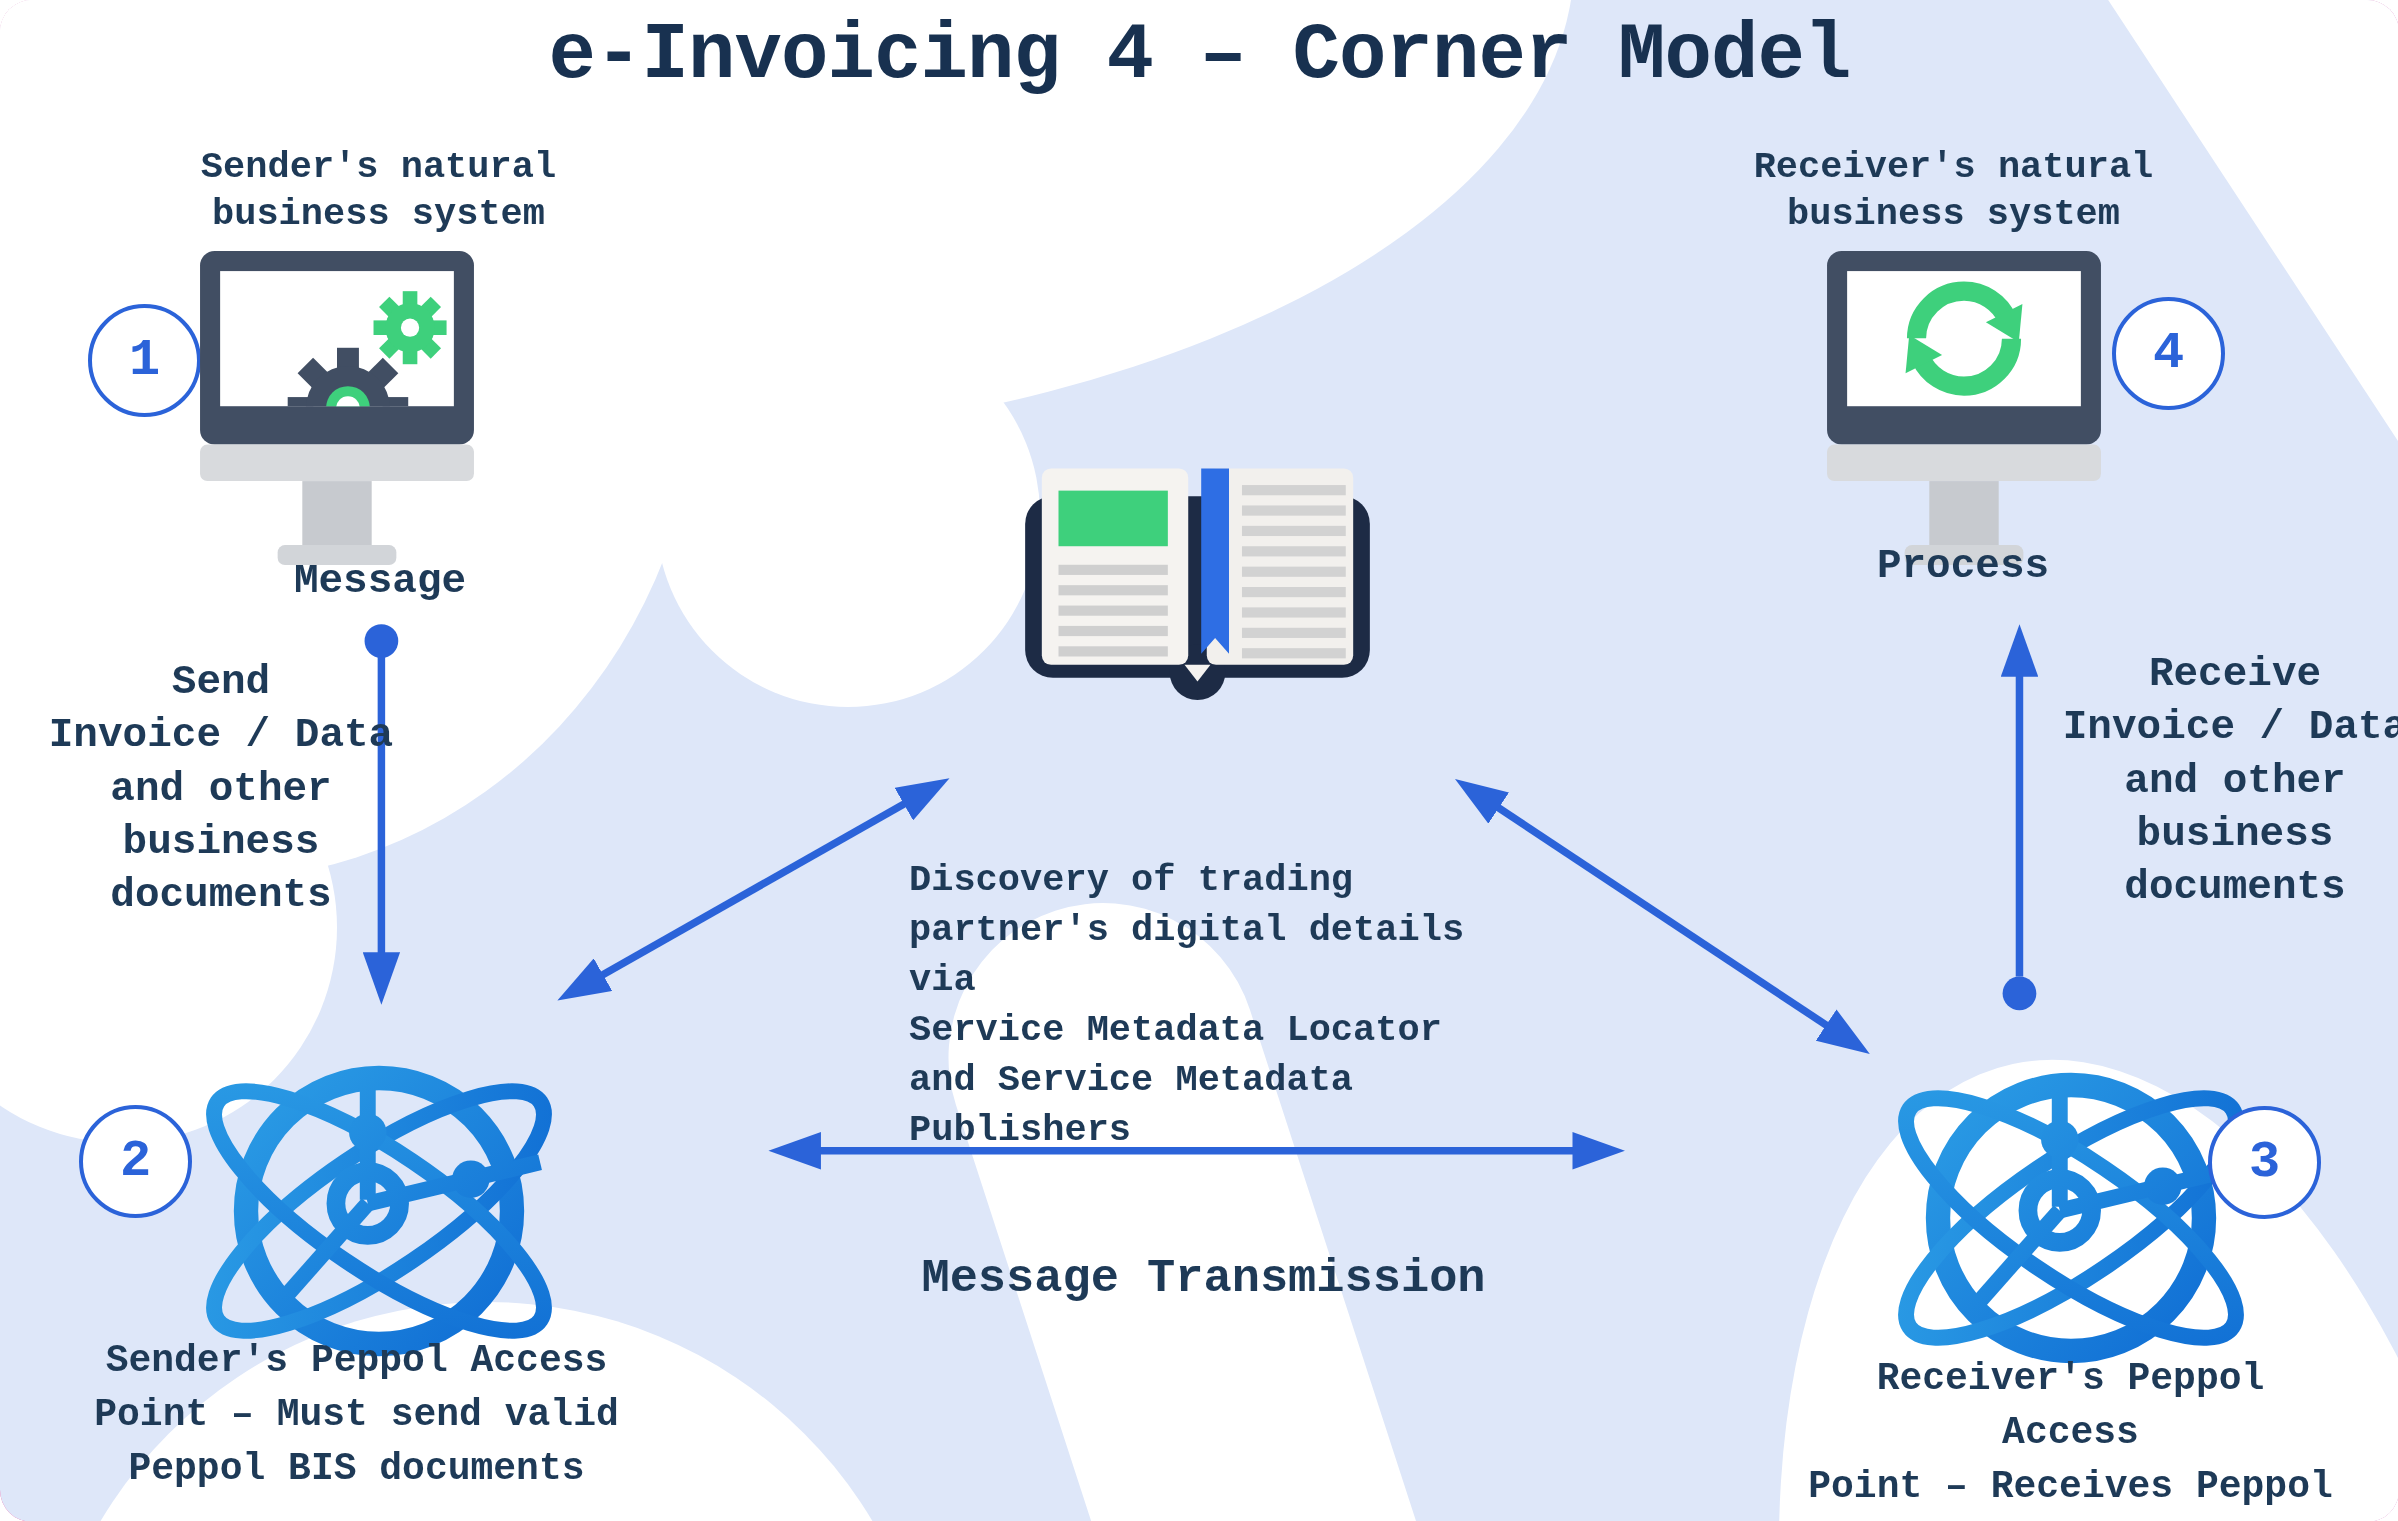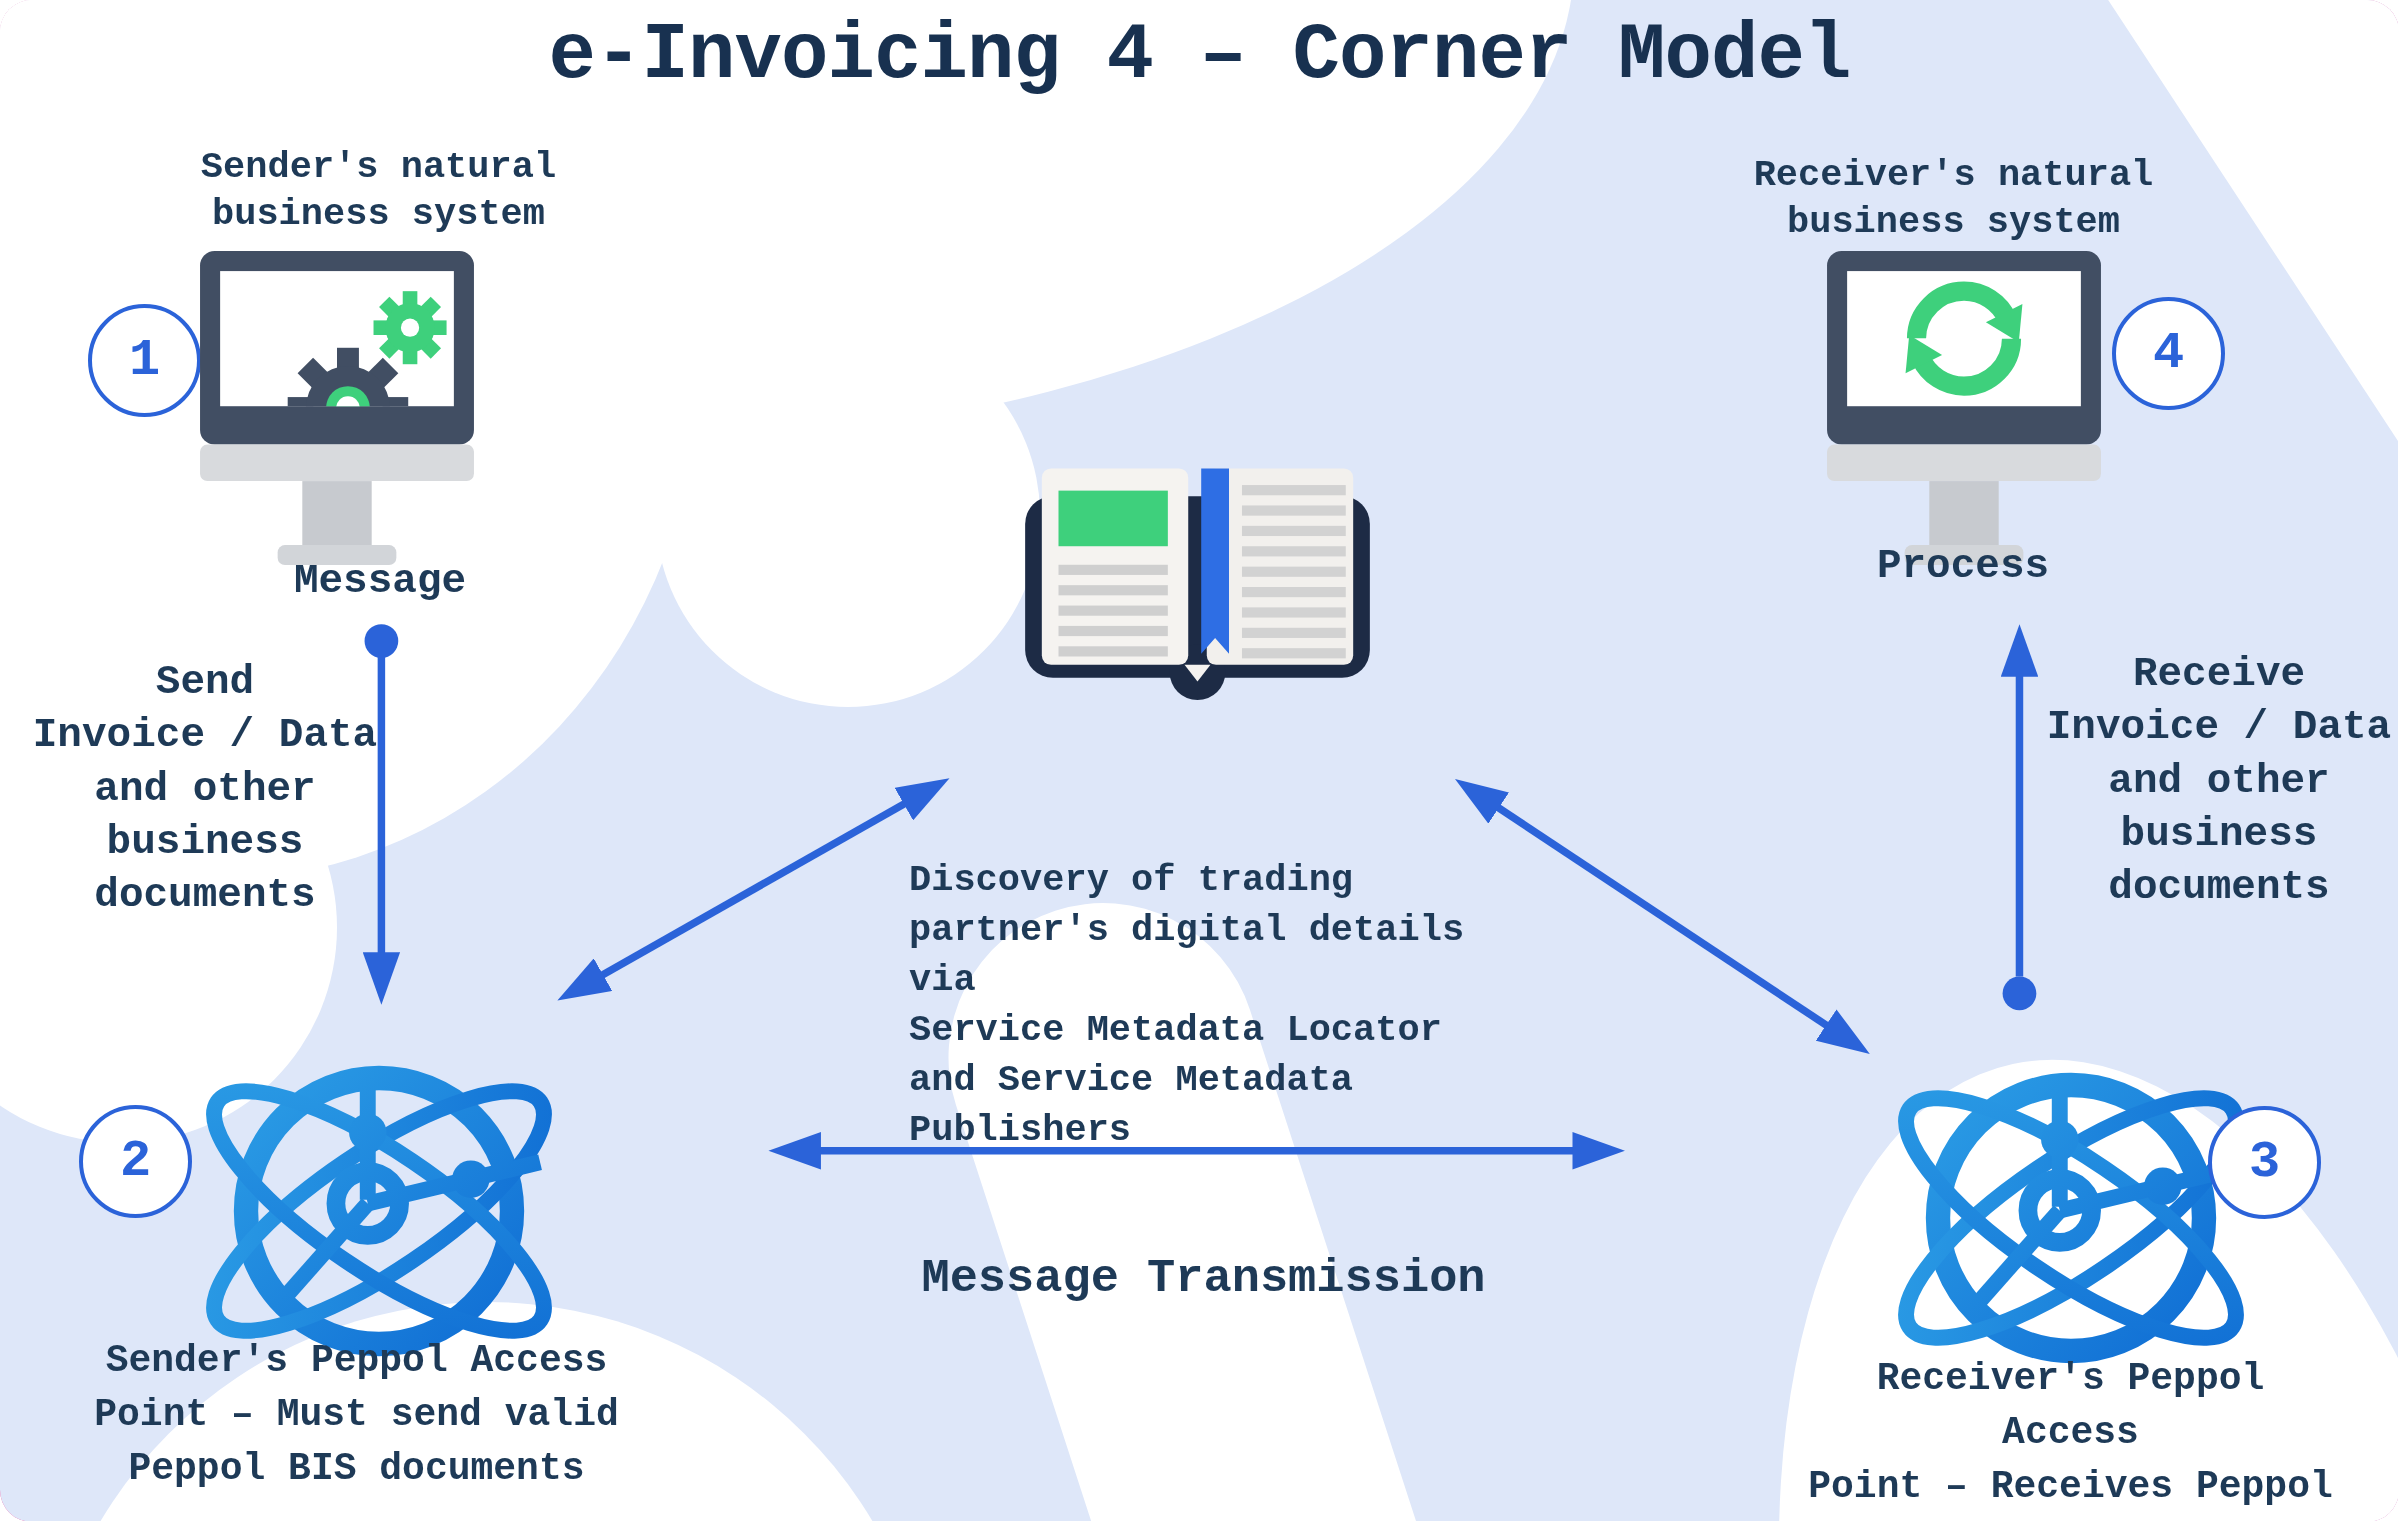--- a/index.html
+++ b/index.html
@@ -15,25 +15,25 @@
   .bgE{left:1031px;top:890px;width:309px;height:843px;border-radius:155px;transform:rotate(-18deg);}
   .bgF{left:37px;top:1302px;width:899px;height:899px;border-radius:50%;}
   .bgG{left:1799px;top:1049px;width:712px;height:1368px;border-radius:50%;transform:rotate(-12deg);}
   .bgH{left:2061px;top:0;width:337px;height:450px;clip-path:polygon(14% 0,100% 0,100% 98%);}
   
   .pre{white-space:pre-line;}
   .page-title{position:absolute;left:0;top:13px;width:2399px;text-align:center;
               font-size:79px;line-height:1.1;font-weight:800;letter-spacing:-0.9px;color:#183150;}
   .corner-label{position:absolute;width:525px;text-align:center;font-size:37px;line-height:1.27;font-weight:600;}
   .lbl1{left:116px;top:144px;}
-  .lbl4{left:1691px;top:152px;}
+  .lbl4{left:1691px;top:144px;}
   .mini-caption{position:absolute;width:300px;text-align:center;font-size:41px;font-weight:600;}
   .cap-prepare{left:230px;top:558px;}
   .cap-process{left:1813px;top:543px;}
-  .side-text{position:absolute;width:410px;text-align:center;font-size:41px;line-height:1.3;font-weight:800;}
+  .side-text{position:absolute;width:410px;text-align:center;font-size:41px;line-height:1.3;font-weight:800;padding-left:16px;}
   .send{left:0;top:656px;}
   .receive{left:2014px;top:648px;}
   .discovery{position:absolute;left:909px;top:856px;width:618px;text-align:left;
              font-size:37px;line-height:1.35;font-weight:600;}
   .transmission{position:absolute;left:871px;top:1252px;width:665px;text-align:center;
                 font-size:47px;font-weight:800;}
   .ap-caption{position:absolute;width:525px;text-align:center;font-size:38px;line-height:1.42;font-weight:600;}
   .cap2{left:94px;top:1334px;}
   .cap3{left:1808px;top:1334px;margin-top:18px;}
   

